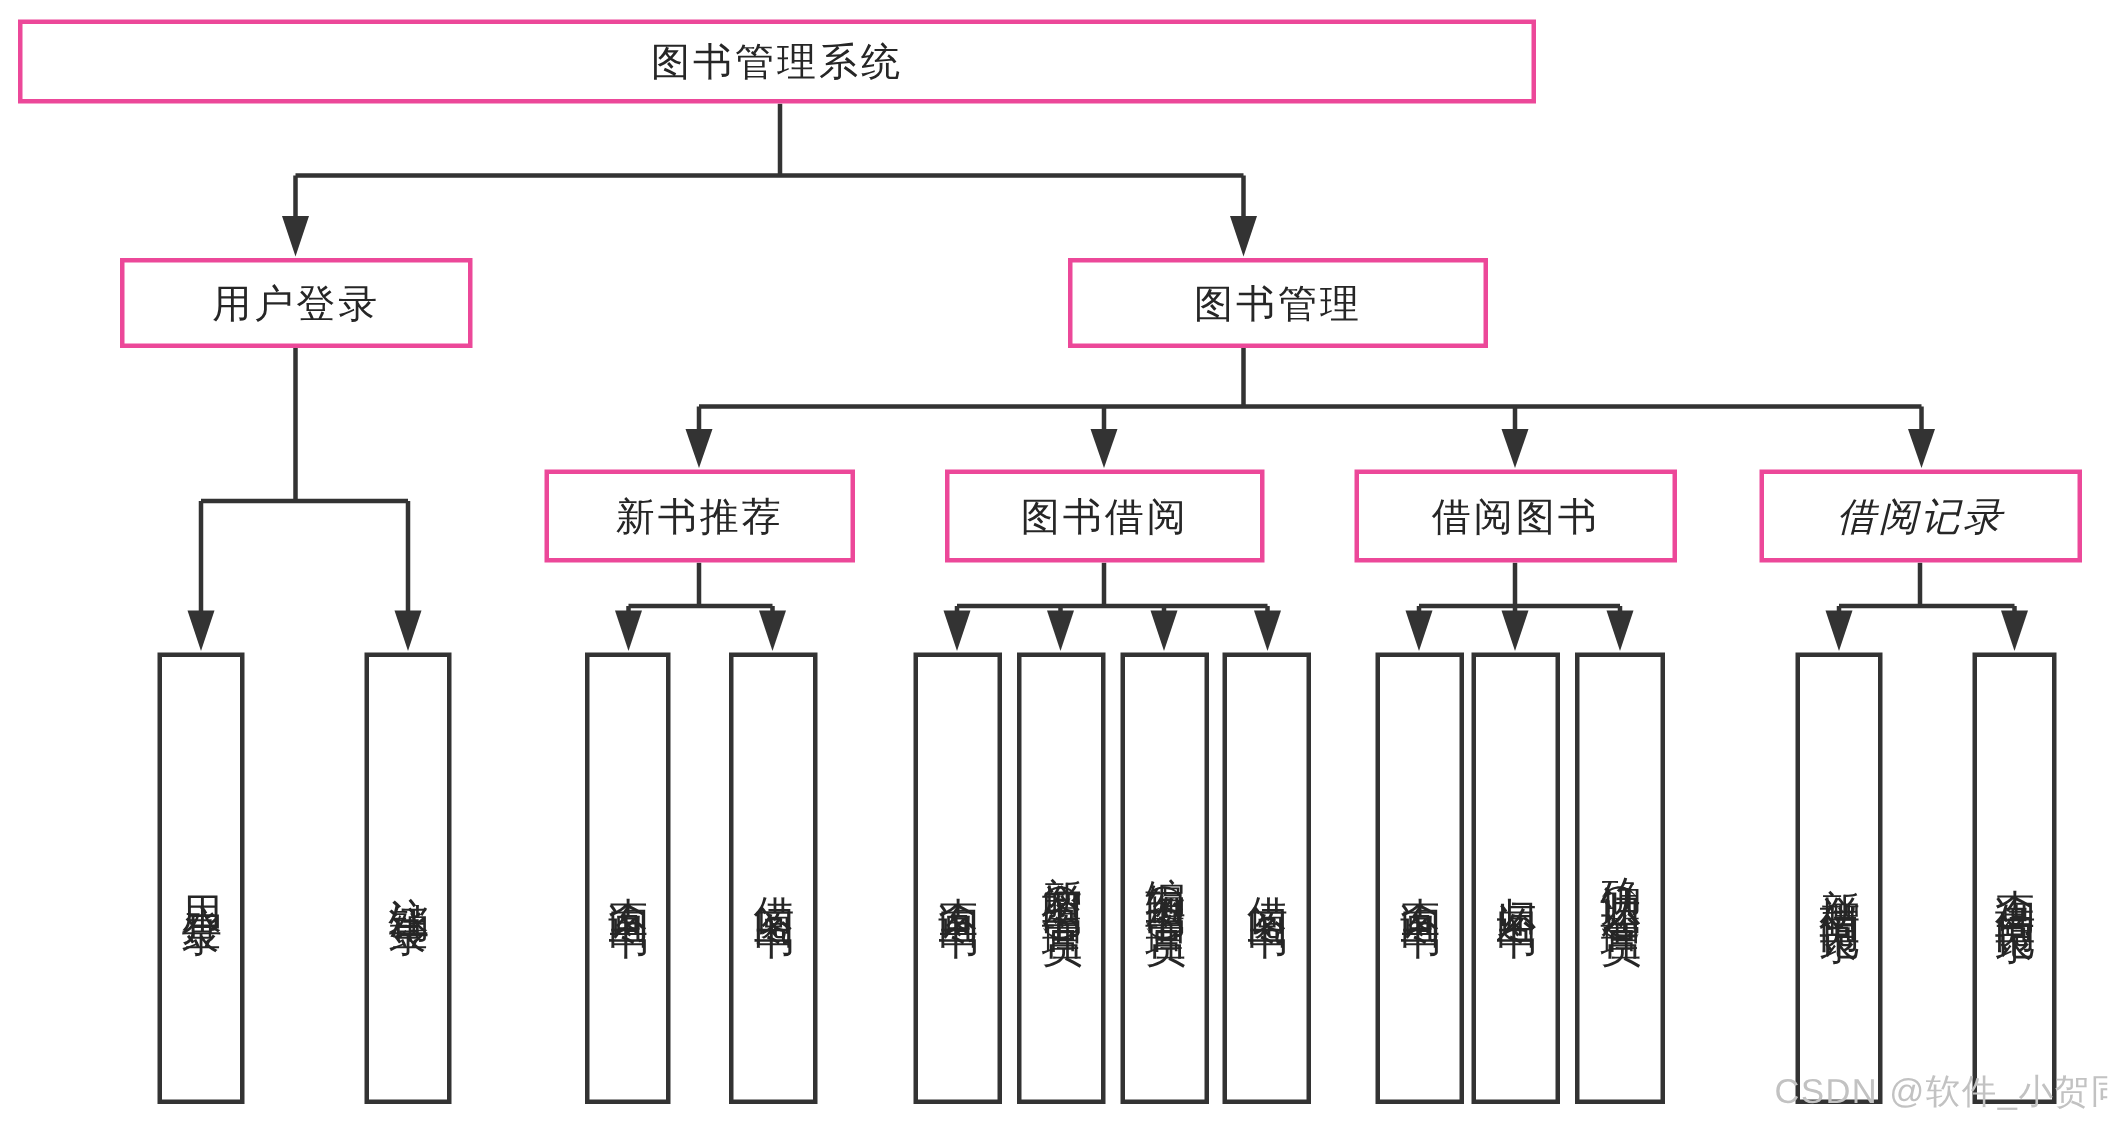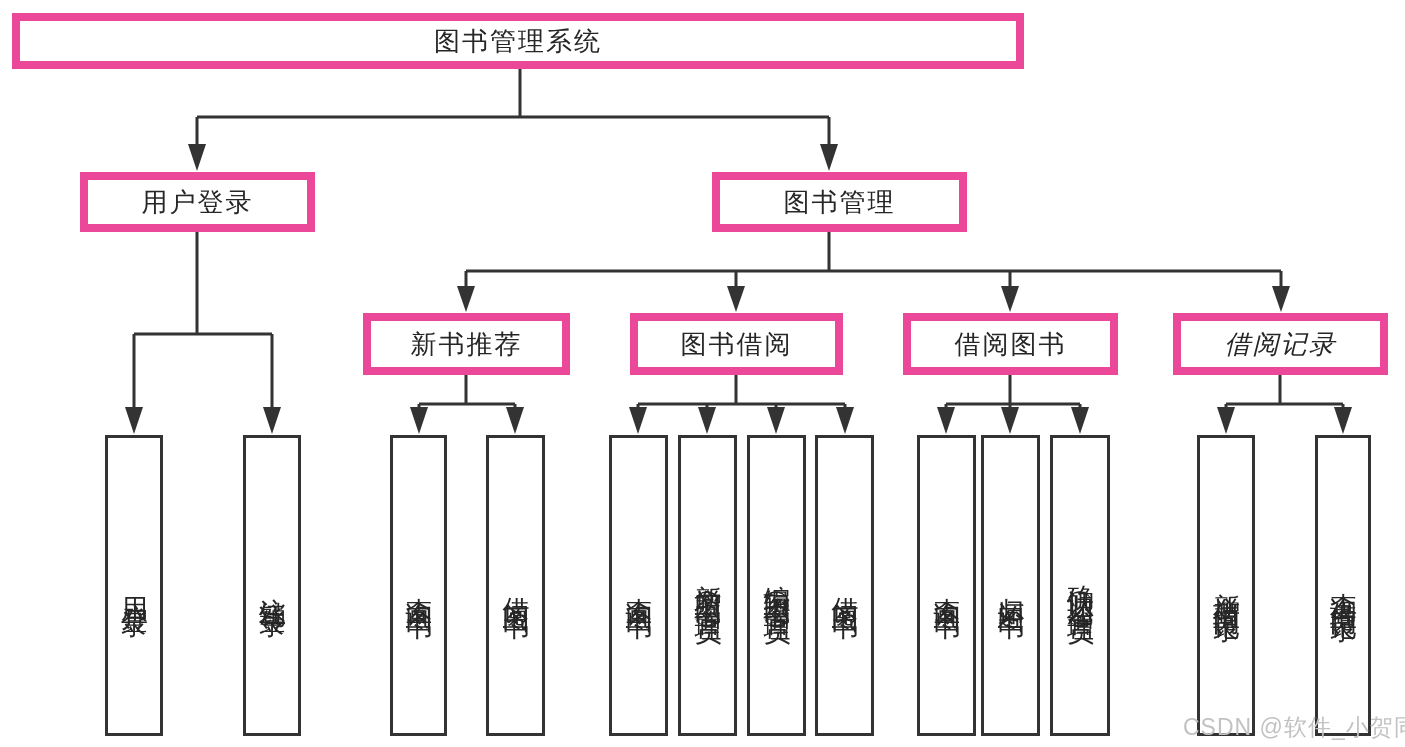--- a/index.html
+++ b/index.html
@@ -8,21 +8,21 @@
     width:1405px; height:747px;
     background:#ffffff;
     font-family:"Liberation Sans", sans-serif;
     overflow:hidden;
   }
   svg.wires { position:absolute; left:0; top:0; }
   .node {
     position:absolute;
     box-sizing:border-box;
     background:#ffffff;
-    border:8px solid #ec4899;
+    border:3px solid #ec4899;
     display:flex; align-items:center; justify-content:center;
     font-size:26px; letter-spacing:2px; color:#262626;
     white-space:nowrap;
   }
   .leaf {
     position:absolute;
     box-sizing:border-box;
     background:#ffffff;
     border:3px solid #333333;
     display:flex; align-items:center; justify-content:center;
@@ -89,21 +89,21 @@
       <polygon points="1001,407 1019,407 1010,434"></polygon>
       <polygon points="1071,407 1089,407 1080,434"></polygon>
       <polygon points="1217,407 1235,407 1226,434"></polygon>
       <polygon points="1334,407 1352,407 1343,434"></polygon>
     </g>
   </svg>
 
   <div class="node" style="left:12px; top:13px; width:1012px; height:56px;">图书管理系统</div>
 
   <div class="node" style="left:80px; top:172px; width:235px; height:60px;">用户登录</div>
-  <div class="node" style="left:712px; top:172px; width:255px; height:60px;">图书管理</div>
+  <div class="node" style="left:712px; top:172px; width:280px; height:60px;">图书管理</div>
 
   <div class="node" style="left:363px; top:313px; width:207px; height:62px;">新书推荐</div>
   <div class="node" style="left:630px; top:313px; width:213px; height:62px;">图书借阅</div>
   <div class="node" style="left:903px; top:313px; width:215px; height:62px;">借阅图书</div>
   <div class="node" style="left:1173px; top:313px; width:215px; height:62px;font-style:italic;">借阅记录</div>
 
   <div class="leaf" style="left:105px; top:435px; width:58px; height:301px;">
     <span class="vtxt">用户登录</span>
   </div>
   <div class="leaf" style="left:243px; top:435px; width:58px; height:301px;">

